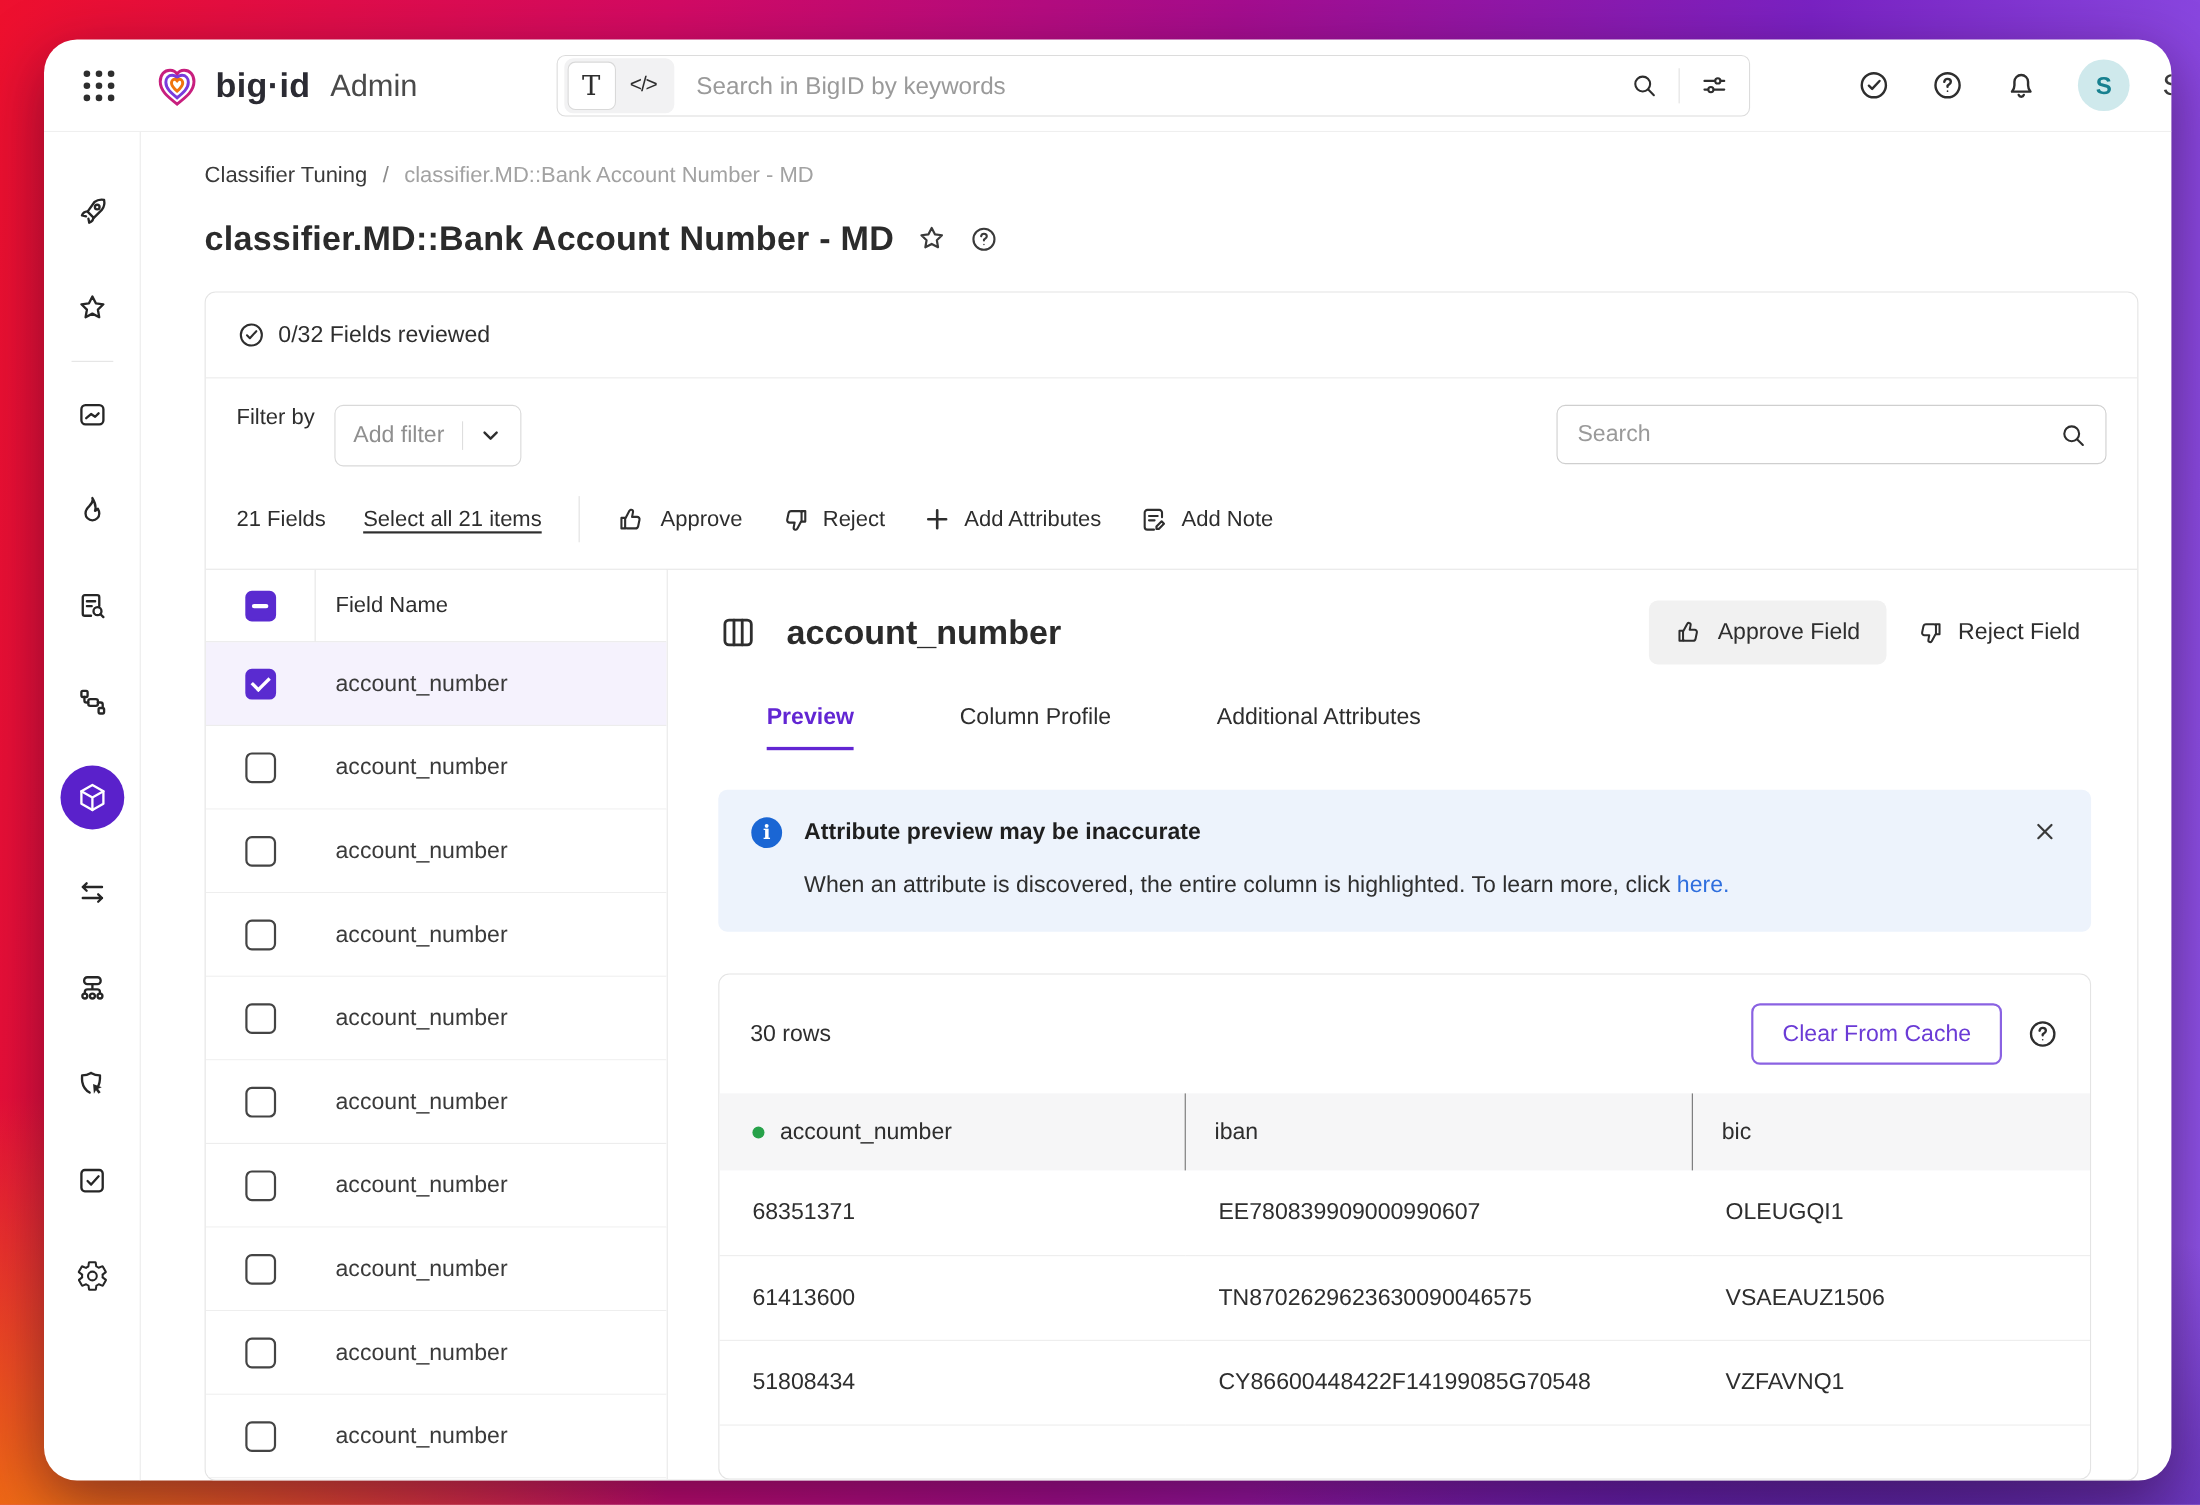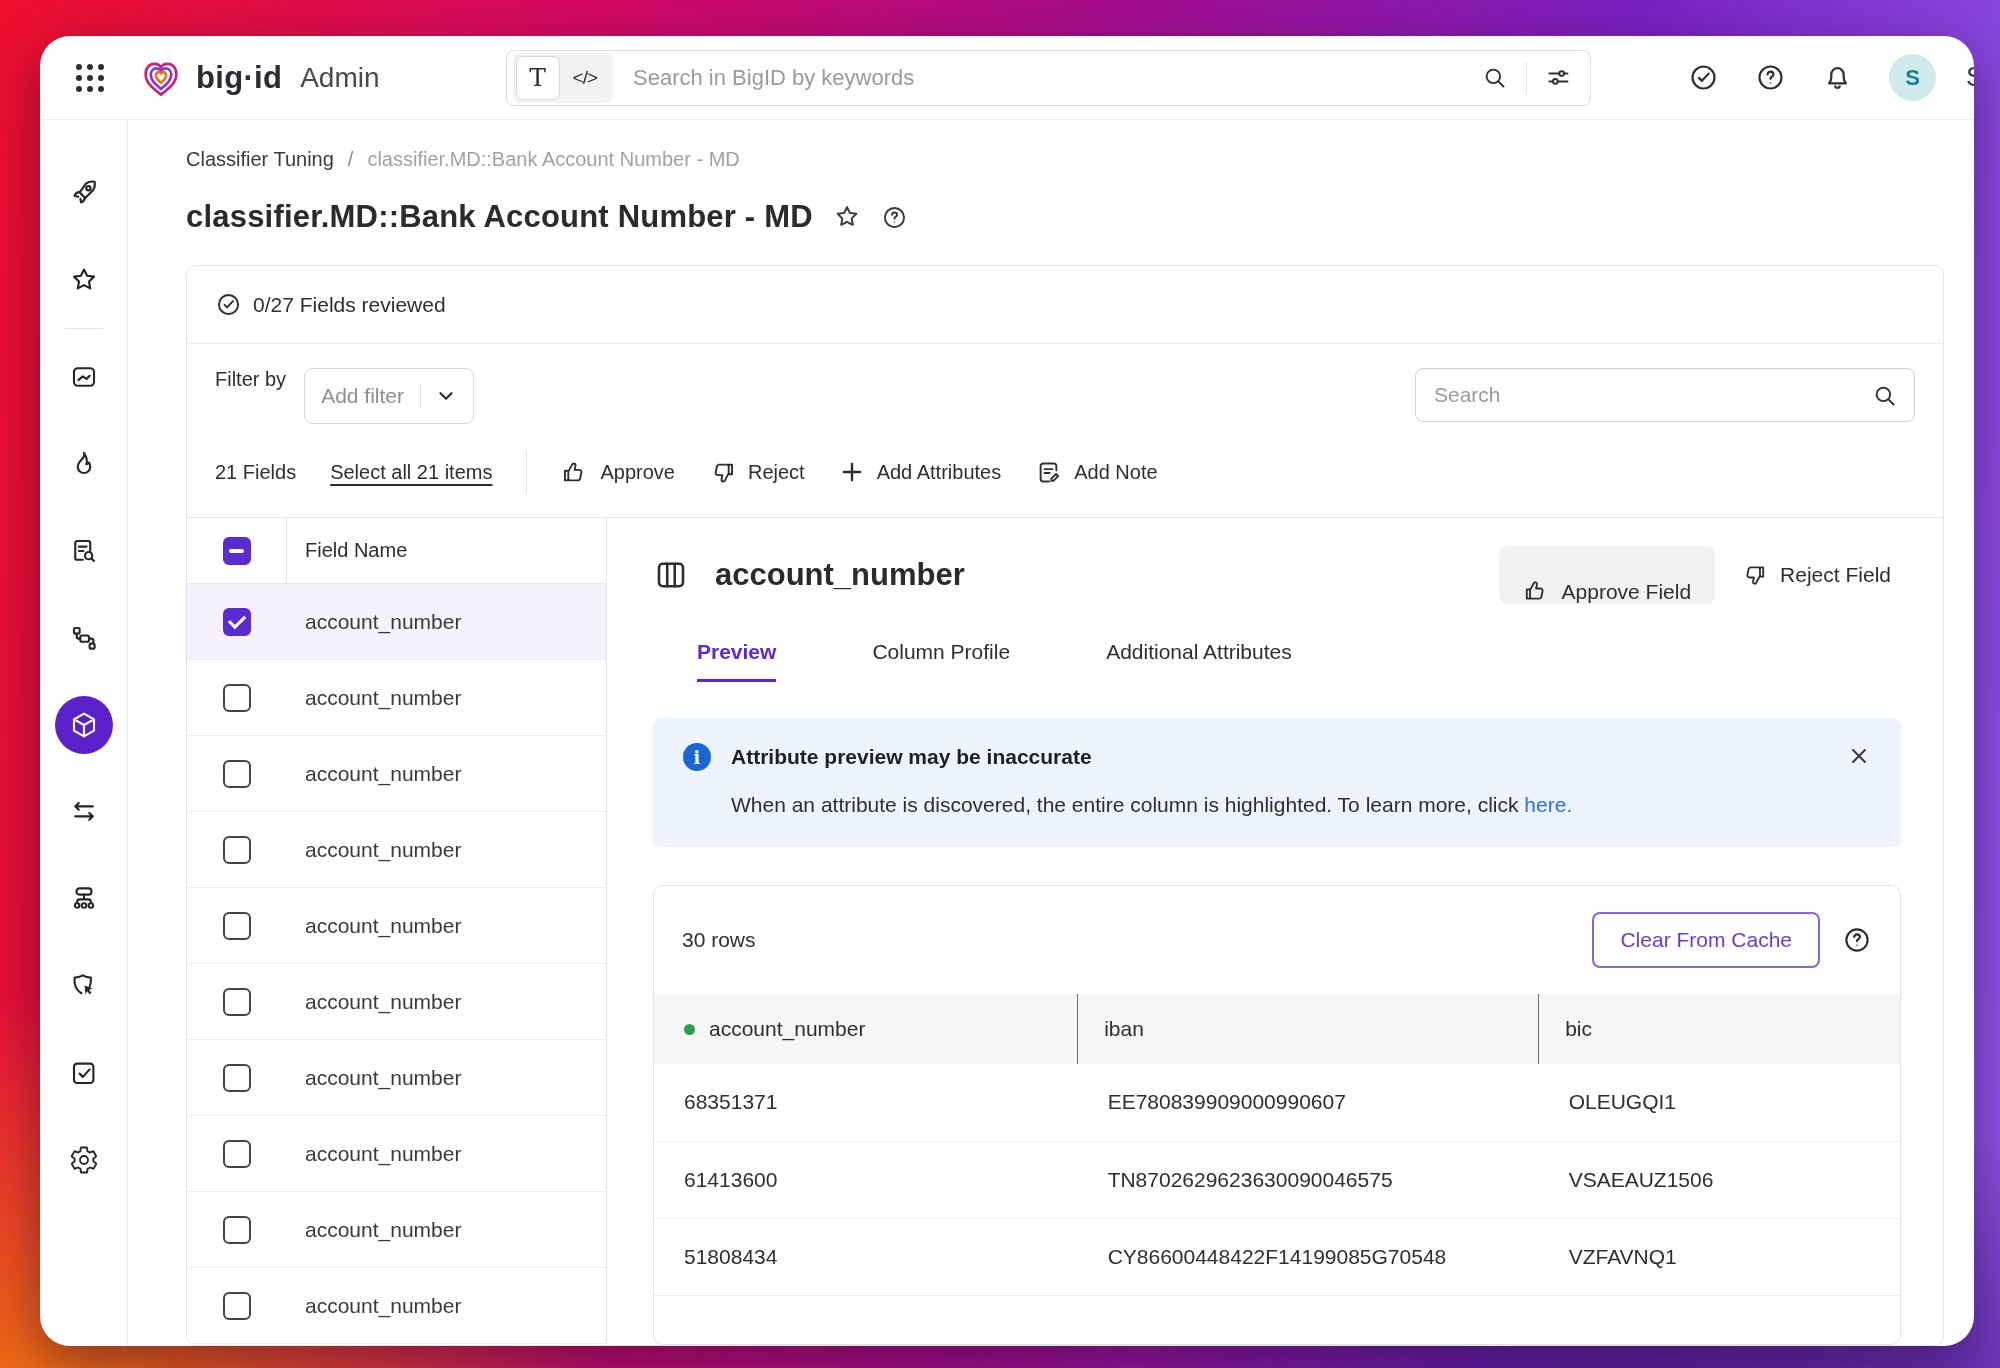--- a/index.html
+++ b/index.html
@@ -90,21 +90,21 @@
   .fl-row.selected { background: #f5f2fd; }
   .cb { width: 28px; height: 28px; border: 2px solid #444; border-radius: 6px; background: #fff; display: flex; align-items: center; justify-content: center; flex: 0 0 auto; cursor: pointer; }
   .cb.checked, .cb.indeterminate { background: #5a2bd0; border-color: #5a2bd0; }
   .cb.checked::after { content: ""; width: 13px; height: 7px; border-left: 3px solid #fff; border-bottom: 3px solid #fff; transform: translateY(-2px) rotate(-45deg); }
   .cb.indeterminate::after { content: ""; width: 15px; height: 4px; background: #fff; border-radius: 2px; }
   
   .detail { flex: 1; min-width: 0; display: flex; flex-direction: column; padding: 28px 42px 0 46px; overflow: hidden; }
   .detail-head { display: flex; align-items: center; gap: 26px; }
   .detail-head .dname { font-size: 31px; font-weight: 600; color: #2b2b2b; }
   .dh-actions { margin-left: auto; display: flex; align-items: center; gap: 16px; }
-  .btn-approve-field { display: flex; align-items: flex-end; gap: 13px; background: #f1f1f1; border: none; border-radius: 8px; height: 58px; padding: 0 24px; font-size: 21px; color: #2e2e2e; cursor: pointer; font-family: inherit; }
+  .btn-approve-field { display: flex; align-items: center; gap: 13px; background: #f1f1f1; border: none; border-radius: 8px; height: 58px; padding: 0 24px; font-size: 21px; color: #2e2e2e; cursor: pointer; font-family: inherit; }
   .btn-reject-field { display: flex; align-items: center; gap: 13px; background: none; border: none; height: 58px; padding: 0 10px; font-size: 21px; color: #2e2e2e; cursor: pointer; font-family: inherit; }
   .tabs { display: flex; gap: 52px; margin-top: 36px; }
   .tab { font-size: 21px; color: #2e2e2e; padding-bottom: 15px; cursor: pointer; border-bottom: 3px solid transparent; margin-left: 44px; }
   .tab.active { color: #6226d3; font-weight: 600; border-bottom-color: #6226d3; }
   .banner { margin-top: 36px; background: #edf3fc; border-radius: 8px; padding: 25px 30px 30px; position: relative; }
   .banner-row1 { display: flex; align-items: center; gap: 20px; }
   .info-ic { width: 28px; height: 28px; border-radius: 50%; background: #1a66d4; color: #fff; font-size: 18px; font-weight: 700; display: flex; align-items: center; justify-content: center; flex: 0 0 auto; font-family: "DejaVu Serif", serif; }
   .banner-title { font-size: 21px; font-weight: 700; color: #1f1f1f; }
   .banner-body { margin: 22px 0 0 48px; font-size: 21px; color: #2e2e2e; }
   .banner-link { color: #2f6fde; cursor: pointer; }
@@ -307,21 +307,21 @@
       </div>
 
       <div class="card">
 
         <div class="card-head">
           <span class="progress">
             <svg class="ic" width="27" height="27" viewBox="0 0 24 24">
                 <circle cx="12" cy="12" r="8.5"></circle>
                 <path d="M8.5 12.3l2.3 2.3 5.2-5.6"></path>
               </svg>
-            <span>0/27 Fields reviewed</span>
+            <span>0/32 Fields reviewed</span>
           </span>
         </div>
 
         <div class="filter-row">
           <span class="filter-label">Filter by</span>
           <div class="add-filter">
             <span class="af-text">Add filter</span>
             <span class="af-div"></span>
             <span class="af-chev">
               <svg class="ic" width="22" height="22" viewBox="0 0 24 24" style="stroke-width:2.4">

